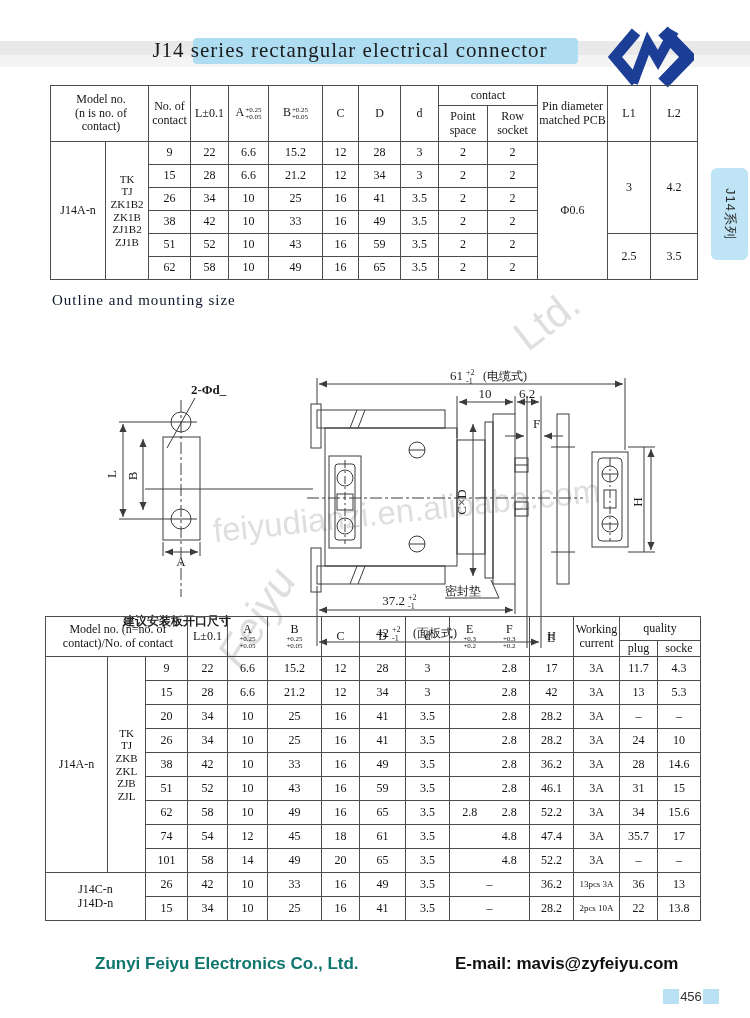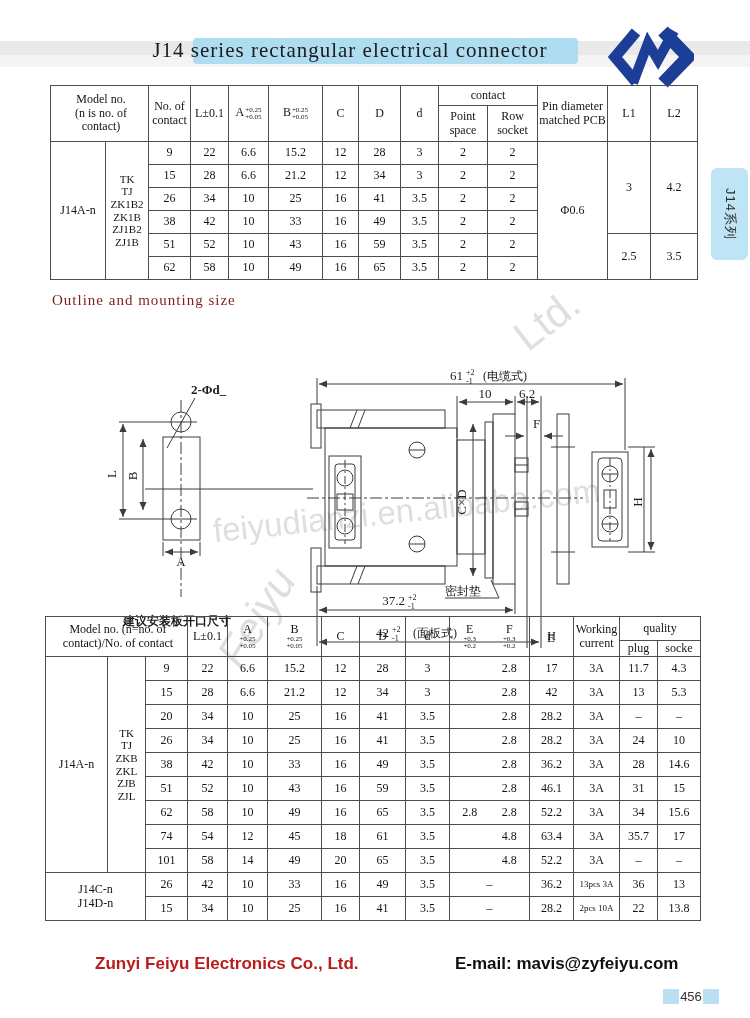--- a/index.html
+++ b/index.html
@@ -36,38 +36,38 @@
   #t2 thead tr.h1 { height:24px; } #t2 thead tr.h2 { height:16px; }
   #t2 tbody tr { height:24px; }
   .tolside { display:inline-block; vertical-align:middle; margin-left:1px; text-align:left;
              font-size:7px; line-height:7px; white-space:pre-line; }
   .tolunder { display:block; font-size:7px; line-height:7px; white-space:pre-line; }
   .efhead { padding:0 !important; }
   .efwrap { display:flex; width:100%; } .efwrap > span { flex:1; }
   .er { border-right:none !important; } .fl { border-left:none !important; }
   .sm { font-size:9px; }
 
-  .sec-heading { position:absolute; left:52px; top:292px; font-size:15px; letter-spacing:1px; color:#7f1d1d; }
+  .sec-heading { position:absolute; left:52px; top:292px; font-size:15px; letter-spacing:1px; color:#0f172a; }
   .sec-sub { position:absolute; left:52px; top:319px; font-size:13px; color:#1a1a1a; }
 
   .diagram { position:absolute; left:95px; top:352px; }
   .diagram svg { display:block; }
   .diagram text { font-family:"Liberation Serif",serif; font-size:13px; fill:#1d1d1d; }
   .diagram .tl { font-size:8px; }
   .diagram .cn { font-size:12px; }
   .diagram .bold { font-weight:bold; }
 
   .wm { position:absolute; pointer-events:none; font-family:"Liberation Sans",sans-serif; }
   .wm1 { left:512px; top:296px; font-size:42px; color:#cfcfcf; opacity:.65; transform:rotate(-38deg); }
   .wm2 { left:212px; top:492px; font-size:33px; color:#bfbfbf; opacity:.5; transform:rotate(-6deg); white-space:nowrap; }
   .wm3 { left:228px; top:638px; font-size:44px; color:#d7d7d7; opacity:.8; font-style:italic;
          transform-origin:left center; transform:rotate(-58deg); }
 
   .footer-company { position:absolute; left:95px; top:954px; font-family:"Liberation Sans",sans-serif;
-                    font-weight:bold; font-size:17px; color:#b91c1c; }
+                    font-weight:bold; font-size:17px; color:#0f766e; }
   .footer-email { position:absolute; left:455px; top:954px; font-family:"Liberation Sans",sans-serif;
                   font-weight:bold; font-size:17px; color:#101010; }
   .pageno { position:absolute; left:663px; top:977px; display:flex; align-items:center;margin-top:12px; }
   .pageno .sq { width:16px; height:15px; background:#b9e1f3; }
   .pageno .num { width:24px; text-align:center; font-size:13px; color:#333;
                  font-family:"Liberation Sans",sans-serif; }
 </style>
 </head>
 <body>
 
@@ -499,21 +499,21 @@
       <tr>
         <td>74</td>
         <td>54</td>
         <td>12</td>
         <td>45</td>
         <td>18</td>
         <td>61</td>
         <td>3.5</td>
         <td class="er"></td>
         <td class="fl">4.8</td>
-        <td>63.4</td>
+        <td>47.4</td>
         <td>3A</td>
         <td>35.7</td>
         <td>17</td>
       </tr>
       <tr>
         <td>101</td>
         <td>58</td>
         <td>14</td>
         <td>49</td>
         <td>20</td>

